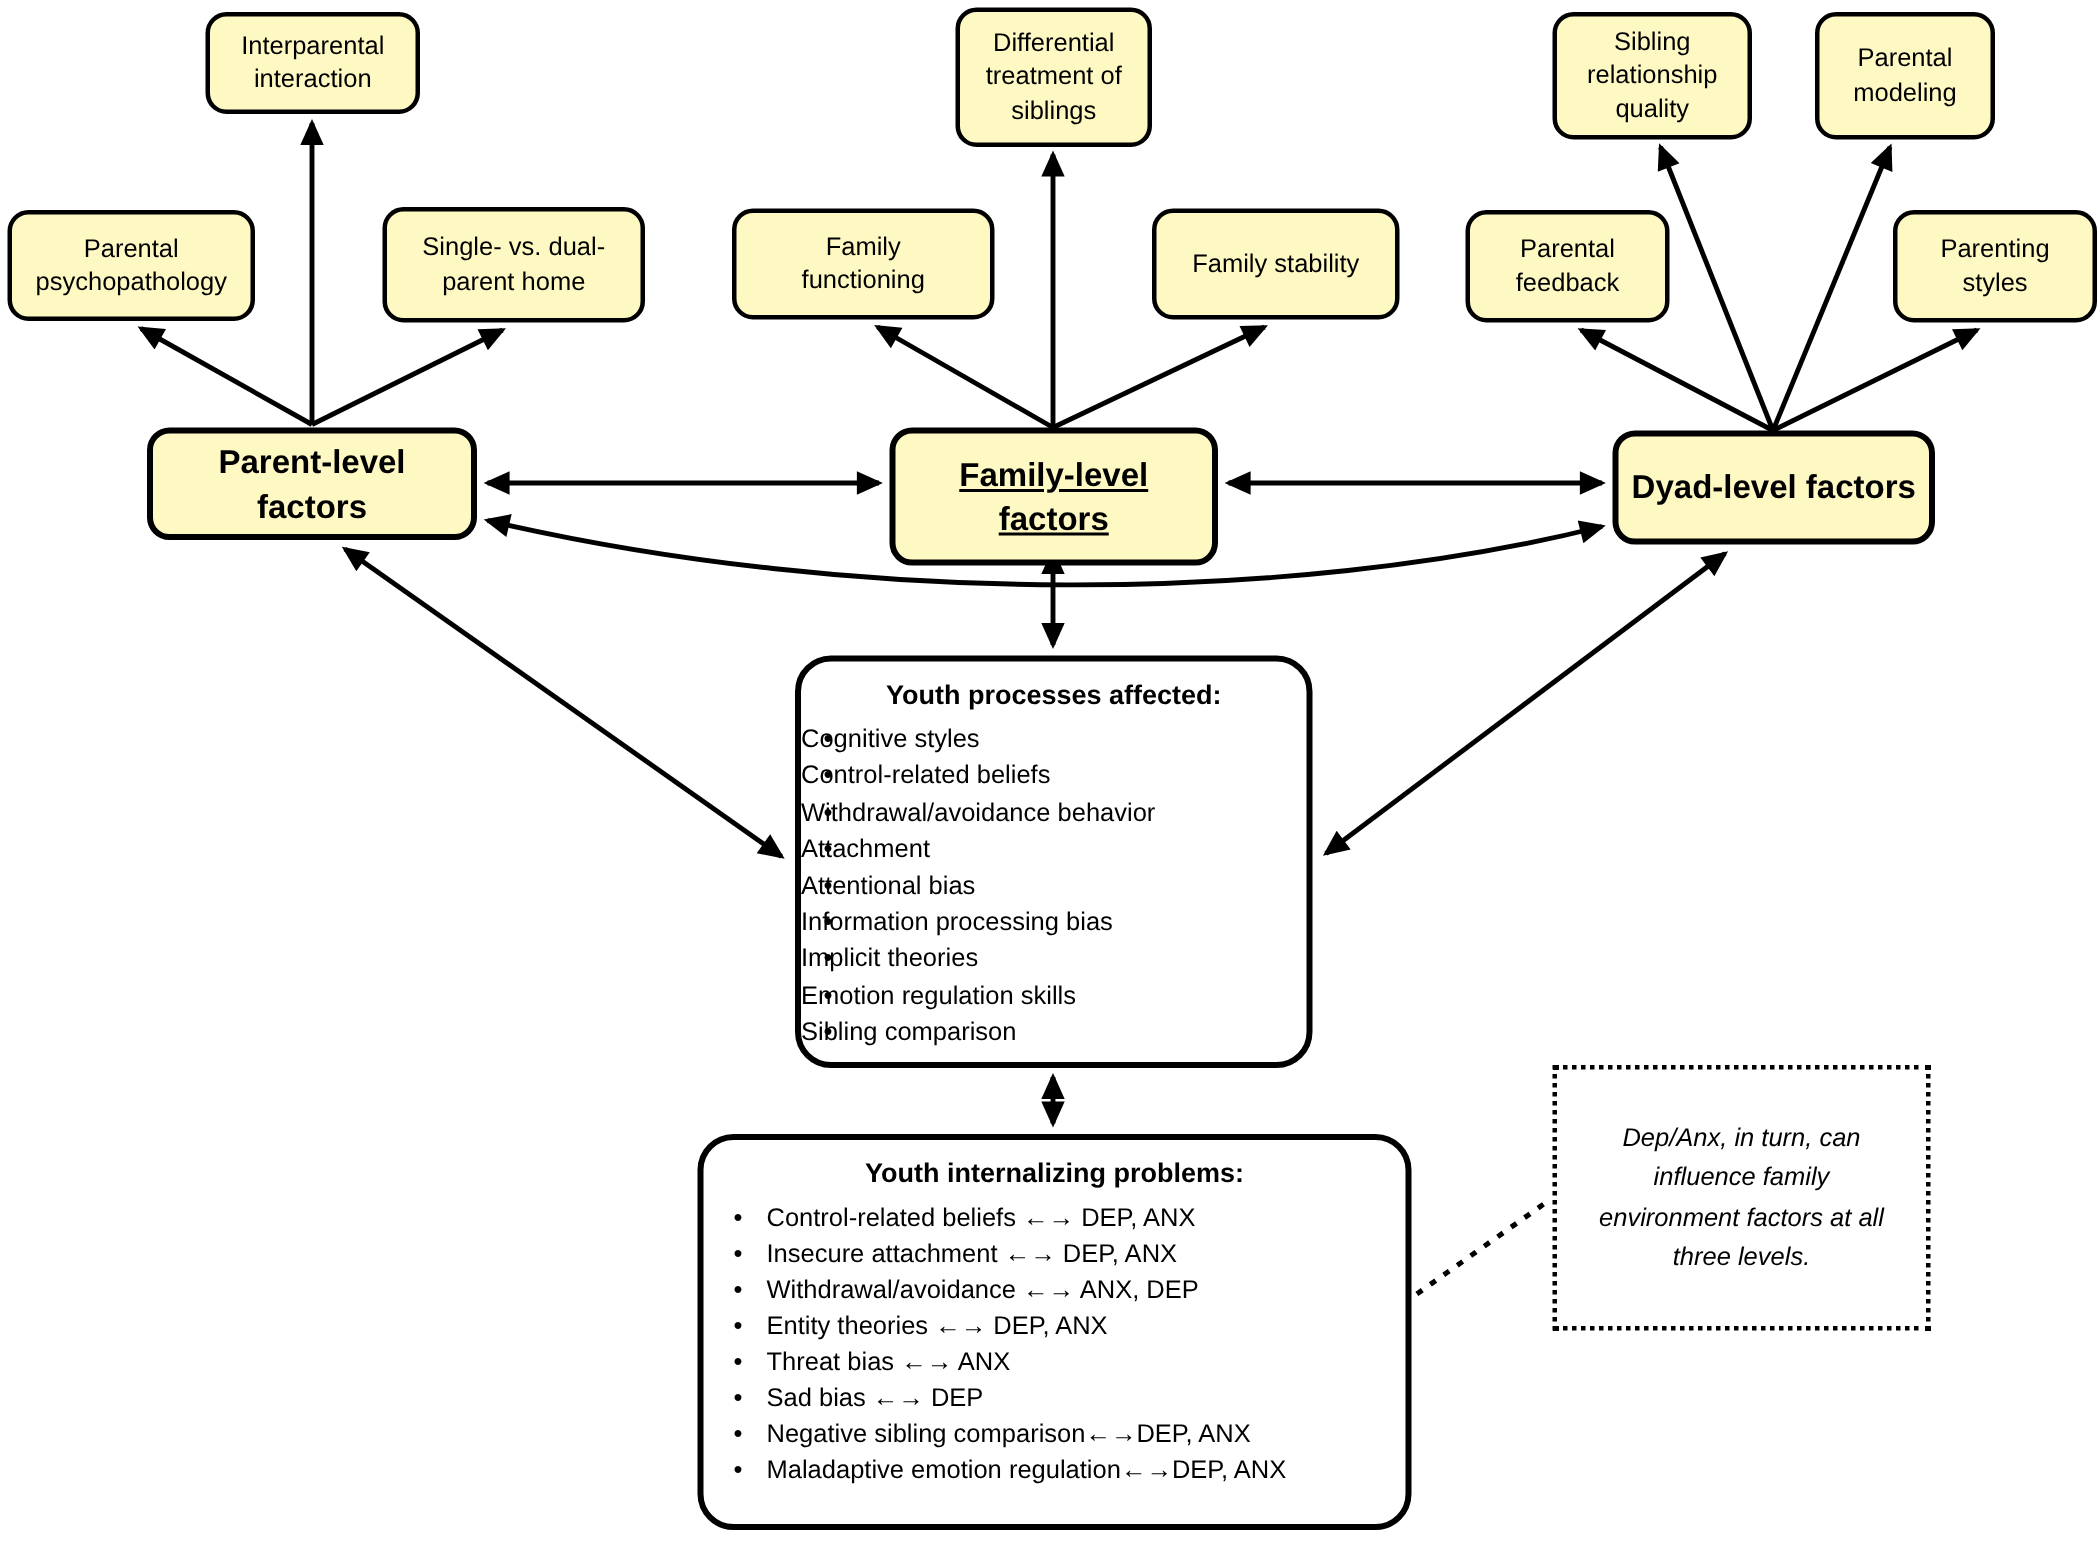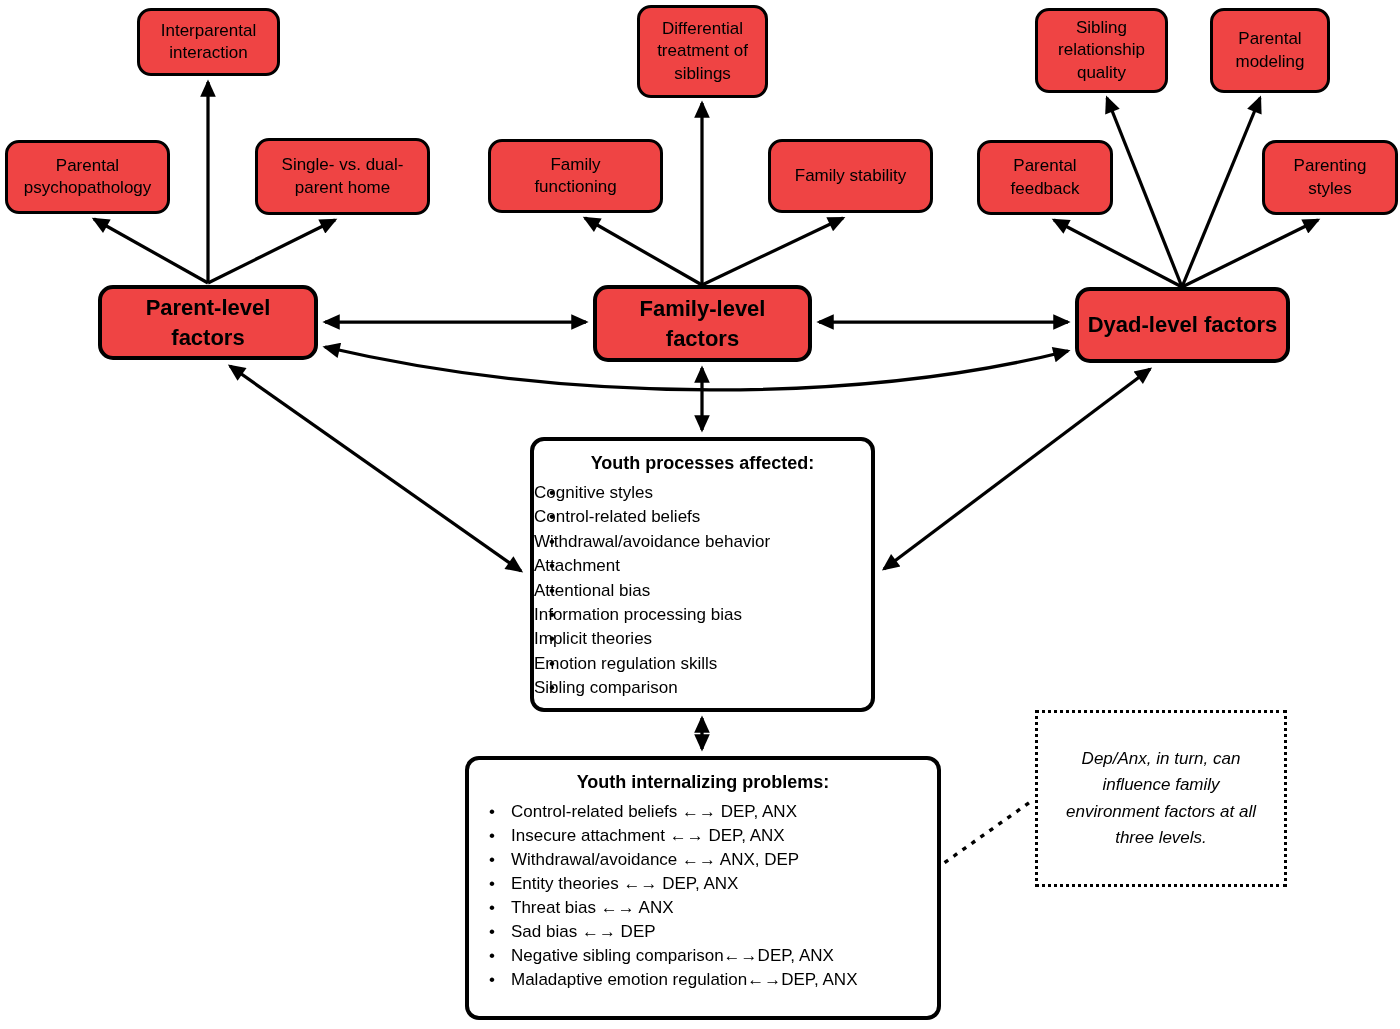--- a/index.html
+++ b/index.html
@@ -10,29 +10,29 @@
     font-family:"Liberation Sans","DejaVu Sans",sans-serif;
     color:#000;
     overflow:hidden;
   }
   svg.connectors{position:absolute;left:0;top:0;z-index:1;}
   .arrow{stroke:#000;stroke-width:3.25;fill:none;}
   .dotted-line{stroke:#000;stroke-width:3.4;fill:none;stroke-dasharray:1 10;stroke-linecap:square;}
 
   .box{
     position:absolute;z-index:2;box-sizing:border-box;
-    background:#ef4444;border:3.5px solid #000;border-radius:14px;
+    background:#fef9c3;border:3.5px solid #000;border-radius:14px;
     display:flex;align-items:center;justify-content:center;
     text-align:center;font-size:17px;line-height:1.32;
   }
   .box .lbl{display:block;padding:0 8px;}
   .factor{border-width:4px;border-radius:15px;font-weight:bold;font-size:22px;}
   .bigbox{
     position:absolute;z-index:2;box-sizing:border-box;
-    background:#fff;border:4px solid #000;border-radius:14px;
+    background:#fff;border:4px solid #000;border-radius:24px;
     font-size:17px;
   }
   .bigbox .title{font-weight:bold;font-size:18px;text-align:center;}
   .bigbox ul{list-style:none;margin:7px 0 0 0;padding:0;text-align:left;}
   .bigbox li{position:relative;line-height:24.4px;white-space:nowrap;}
   .bigbox li::before{content:"\2022";position:absolute;}
   #youth-processes .title{margin-top:12px;}
   #youth-processes li{}
   #youth-processes li::before{left:15px;}
   #youth-internalizing .title{margin-top:12px;}
@@ -112,21 +112,21 @@
   <div class="box" style="left:977px;top:140px;width:136px;height:75px;">
     <span class="lbl" style="max-width:90px;">Parental feedback</span>
   </div>
   <div class="box" style="left:1262px;top:140px;width:136px;height:75px;">
     <span class="lbl" style="max-width:90px;">Parenting styles</span>
   </div>
 
   <div class="box factor" style="left:98px;top:285px;width:220px;height:75px;">
     <span class="lbl">Parent-level factors</span>
   </div>
-  <div class="box factor" style="left:593px;top:285px;width:219px;height:77px;">
+  <div class="box factor" style="left:593px;top:285px;width:219px;height:92px;text-decoration:underline;">
     <span class="lbl">Family-level factors</span>
   </div>
   <div class="box factor" style="left:1075px;top:287px;width:215px;height:76px;">
     <span class="lbl">Dyad-level factors</span>
   </div>
 
   <div class="bigbox" id="youth-processes" style="left:530px;top:437px;width:345px;height:275px;">
     <div class="title">Youth processes affected:</div>
     <ul>
       <li>Cognitive styles</li>

